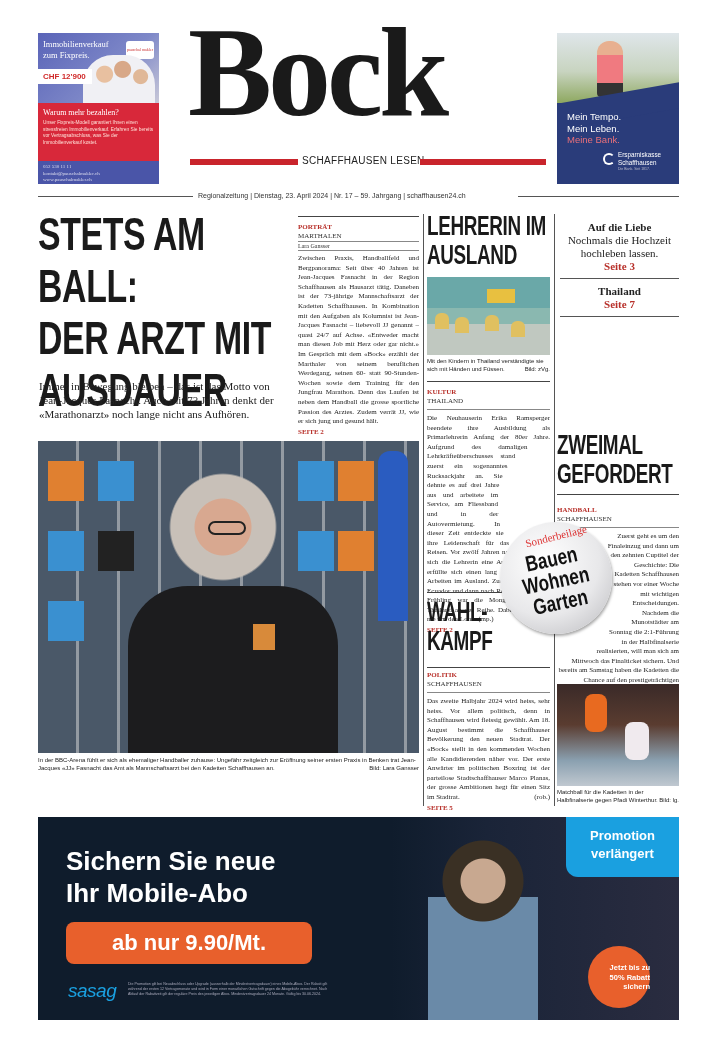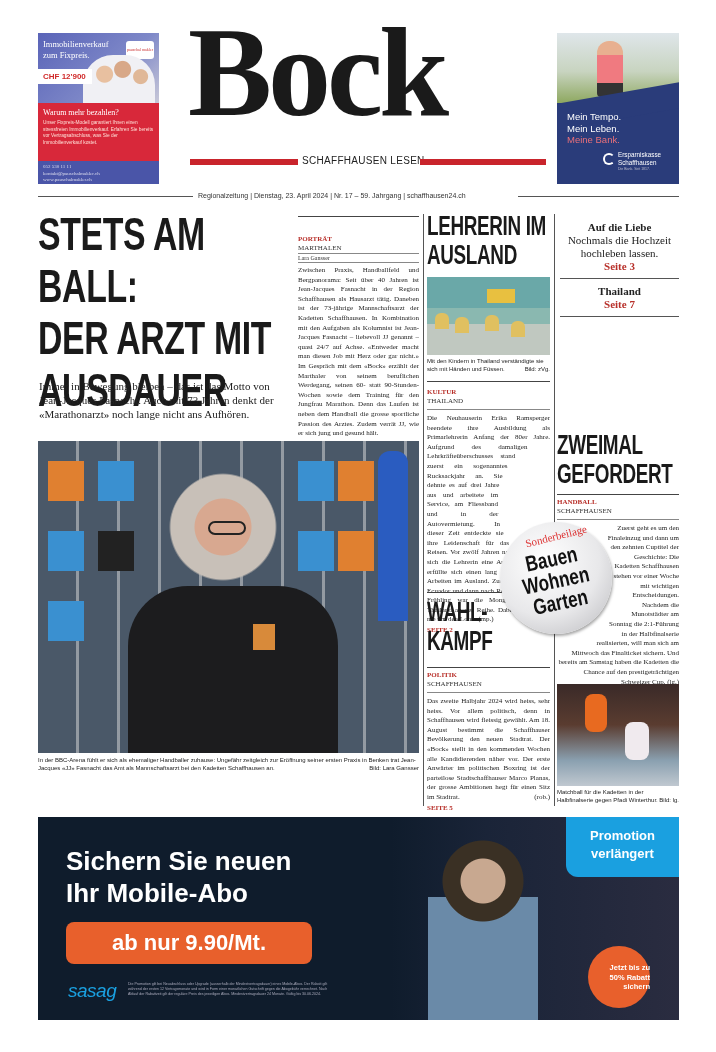--- a/index.html
+++ b/index.html
@@ -81,21 +81,21 @@
 
 <div class="abs cond" style="left:38px;top:208px;width:260px;font-size:47px;line-height:52px;color:#1a1a1a;transform:scaleX(0.72);width:370px">
   <div>STETS AM BALL:</div>
   <div>DER ARZT MIT</div>
   <div>AUSDAUER</div>
 </div>
 <div class="abs serif" style="left:39px;top:379px;width:252px;font-size:11px;line-height:14px;color:#222">Immer in Bewegung bleiben – das ist das Motto von Jean-Jacques Fasnacht. Auch mit 73 Jahren denkt der «Marathonarzt» noch lange nicht ans Aufhören.</div>
 
 <div class="abs" style="left:298px;top:216px;width:121px">
   <div class="rule"></div>
-  <div class="kicker" style="margin-top:18px">PORTRÄT</div>
+  <div class="kicker" style="margin-top:6px">PORTRÄT</div>
   <div class="sub">MARTHALEN</div>
   <div class="thin"></div>
   <div style="font-size:6px;line-height:8px;color:#333">Lara Gansser</div>
   <div class="thin" style="margin-bottom:3px"></div>
   <div class="body">Zwischen Praxis, Handballfeld und Bergpanorama: Seit über 40 Jahren ist Jean-Jacques Fasnacht in der Region Schaffhausen als Hausarzt tätig. Daneben ist der 73-jährige Mannschaftsarzt der Kadetten Schaffhausen. In Kombination mit den Aufgaben als Kolumnist ist Jean-Jacques Fasnacht – liebevoll JJ genannt – quasi 24/7 auf Achse. «Entweder macht man diesen Job mit Herz oder gar nicht.» Im Gespräch mit dem «Bock» erzählt der Marthaler von seinem beruflichen Werdegang, seinen 60- statt 90-Stunden-Wochen sowie dem Training für den Jungfrau Marathon. Denn das Laufen ist neben dem Handball die grosse sportliche Passion des Arztes. Zudem verrät JJ, wie er sich jung und gesund hält.</div>
   <div class="seite">SEITE 2</div>
 </div>
 
 <div class="abs" style="left:38px;top:441px;width:381px;height:312px;overflow:hidden;background:#3a4450">
   <div class="abs" style="left:0;top:0;width:381px;height:312px;background:
@@ -178,21 +178,21 @@
     <div style="font-size:11px;font-weight:bold;color:#b8302a;line-height:13px">Seite 7</div>
   </div>
 </div>
 
 <div class="abs cond" style="left:557px;top:431px;font-size:27px;line-height:29px;color:#1a1a1a;transform:scaleX(0.7);width:180px">
   <div>ZWEIMAL</div>
   <div>GEFORDERT</div>
 </div>
 <div class="abs" style="left:557px;top:494px;width:122px">
   <div class="rule"></div>
-  <div class="kicker" style="margin-top:3px">HANDBALL</div>
+  <div class="kicker" style="margin-top:11px">HANDBALL</div>
   <div class="sub">SCHAFFHAUSEN</div>
   <div class="thin" style="margin:3px 0 4px"></div>
   <div class="body" style="text-align:right">
     <div style="float:left;width:52px;height:140px;shape-outside:circle(66px at -10px 60px)"></div>
     <span>Zuerst geht es um den Finaleinzug und dann um den zehnten Cuptitel der Geschichte: Die Kadetten Schaffhausen stehen vor einer Woche mit wichtigen Entscheidungen. Nachdem die Munotstädter am Sonntag die 2:1-Führung in der Halbfinalserie realisierten, will man sich am Mittwoch das Finalticket sichern. Und bereits am Samstag haben die Kadetten die Chance auf den prestigeträchtigen Schweizer Cup.</span> <span>(lg.)</span>
   </div>
   <div class="seite">SEITE 7</div>
 </div>
 <div class="abs" style="left:557px;top:684px;width:122px;height:102px;background:linear-gradient(180deg,#3a2a28 0%,#5a3c30 40%,#8aa0b0 75%,#c0c8d0 100%)">
   <div class="abs" style="left:28px;top:10px;width:22px;height:38px;background:#e86a20;border-radius:8px"></div>
@@ -208,21 +208,21 @@
   <div class="sans" style="position:absolute;left:-10px;top:26px;width:132px;font-size:22px;font-weight:bold;line-height:22px;color:#111;transform:rotate(-12deg) scaleX(0.78)">
     <div>Bauen</div>
     <div>Wohnen</div>
     <div>Garten</div>
   </div>
 </div>
 
 <div class="abs" style="left:38px;top:817px;width:641px;height:203px;background:linear-gradient(90deg,#0f1c2c 0%,#0f1c2c 55%,#1a2438 70%,#2a2c40 100%);overflow:hidden">
   <div class="abs" style="left:390px;top:20px;width:110px;height:200px;border-radius:50px 50px 0 0;background:radial-gradient(circle at 50% 22%,#c8a890 0 22px,#3a3024 23px 40px,transparent 41px),linear-gradient(180deg,transparent 60px,#6a8aa8 60px)"></div>
   <div class="abs sans" style="left:28px;top:28px;font-size:26px;font-weight:bold;line-height:32px;color:#fff">
-    <div>Sichern Sie neuen</div>
+    <div>Sichern Sie neue</div>
     <div>Ihr Mobile-Abo</div>
   </div>
   <div class="abs sans" style="left:28px;top:105px;width:246px;height:42px;background:#e8602c;border-radius:8px;color:#fff;font-size:22px;font-weight:bold;text-align:center;line-height:42px">ab nur 9.90/Mt.</div>
   <div class="abs sans" style="left:30px;top:163px;font-size:19px;font-weight:normal;font-style:italic;color:#1aa0e0;letter-spacing:-0.5px">sasag</div>
   <div class="abs sans" style="left:90px;top:165px;width:210px;font-size:3.6px;line-height:5px;color:#aab">Die Promotion gilt bei Neuabschluss oder Upgrade (ausserhalb der Mindestvertragsdauer) eines Mobile-Abos. Der Rabatt gilt während der ersten 12 Vertragsmonate und wird in Form einer monatlichen Gutschrift gegen die Abogebühr verrechnet. Nach Ablauf der Rabattzeit gilt der reguläre Preis des jeweiligen Abos. Mindestvertragsdauer 24 Monate. Gültig bis 30.06.2024.</div>
   <div class="abs sans" style="left:528px;top:0;width:113px;height:60px;background:#1aa0e0;border-radius:0 0 0 12px;color:#fff;font-size:13px;font-weight:bold;line-height:18px;text-align:center;padding-top:10px">
     <div>Promotion</div>
     <div>verlängert</div>
   </div>
   <div class="abs sans" style="left:550px;top:129px;width:62px;height:62px;border-radius:50%;background:#e8602c;color:#fff;font-size:7.5px;font-weight:bold;line-height:9.5px;text-align:right;padding-top:17px">

